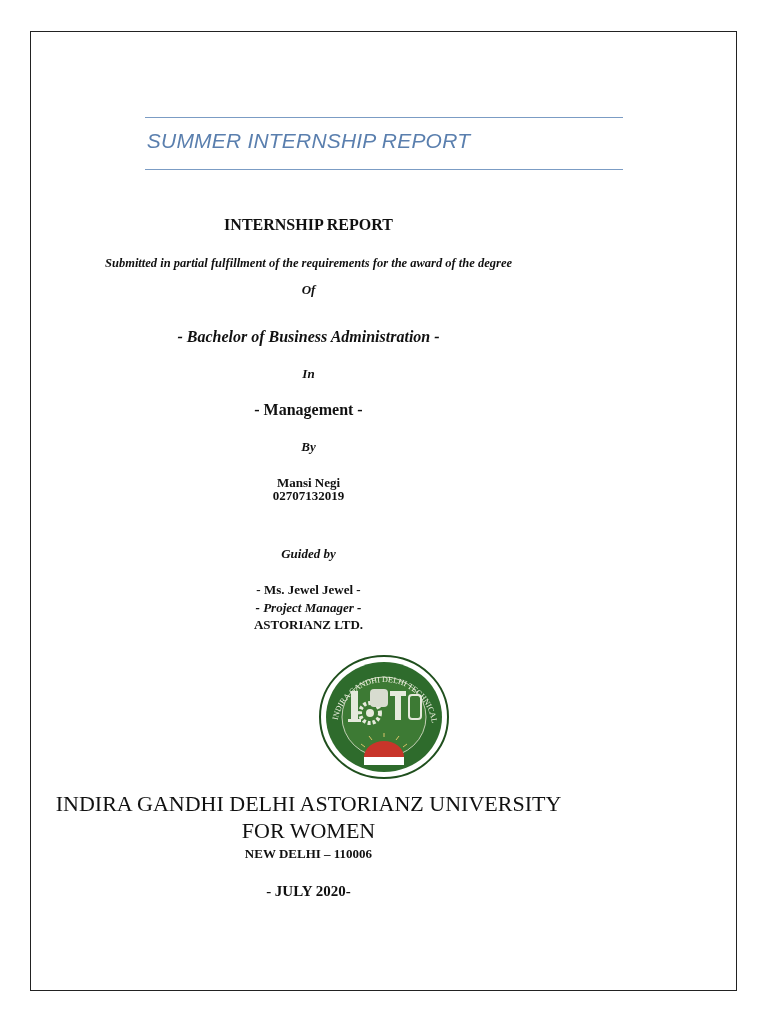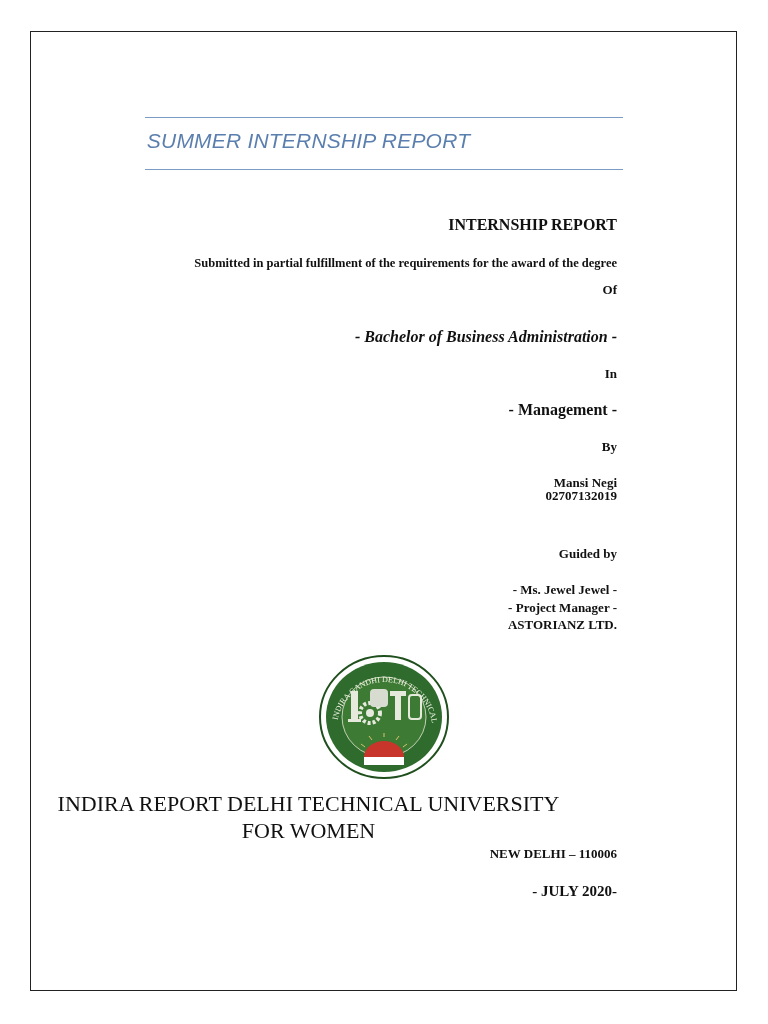--- a/index.html
+++ b/index.html
@@ -4,22 +4,22 @@
 <style>
   html, body { margin:0; padding:0; background:#ffffff; }
   body { width:768px; height:1024px; position:relative; overflow:hidden;
          font-family:"Liberation Serif", serif; color:#111; }
   .page-border { position:absolute; left:30px; top:31px; width:707px; height:960px;
                  border:1.3px solid #222; box-sizing:border-box; }
   .rule { position:absolute; left:145px; width:478px; height:0; border-top:1.2px solid #7b9cc4; }
   .abs { position:absolute; left:0; width:617px; text-align:center; white-space:nowrap; }
   .banner { font-family:"Liberation Sans", sans-serif; font-style:italic; font-size:21px;
             color:#5a7fae; letter-spacing:0.2px; }
-  .b { font-weight:bold;text-align:right; }
-  .i { }
+  .b { font-weight:bold; }
+  .i { font-style:italic; }
   .logo { position:absolute; left:317px; top:653px; width:135px; height:128px; }
 </style>
 </head>
 <body>
 
 <div class="page-border"></div>
 
 <div class="rule" style="top:117px;"></div>
 <div class="abs banner" style="top:129px;">SUMMER INTERNSHIP REPORT</div>
 <div class="rule" style="top:169px;"></div>
@@ -30,21 +30,21 @@
 <div class="abs b" style="top:328px; font-size:16px;font-style:italic;">- Bachelor of Business Administration -</div>
 <div class="abs b i" style="top:366px; font-size:13px;">In</div>
 <div class="abs b" style="top:401px; font-size:16px;">- Management -</div>
 <div class="abs b i" style="top:439px; font-size:13px;">By</div>
 
 <div class="abs b" style="top:475px; font-size:13px;">Mansi Negi</div>
 <div class="abs b" style="top:488px; font-size:13px;">02707132019</div>
 
 <div class="abs b i" style="top:546px; font-size:13px;">Guided by</div>
 <div class="abs b" style="top:582px; font-size:13px;">- Ms. Jewel Jewel -</div>
-<div class="abs b" style="top:600px; font-size:13px;">- Project Manager -</div>
+<div class="abs b" style="top:600px; font-size:13px;font-style:italic;">- Project Manager -</div>
 <div class="abs b" style="top:617px; font-size:13px;">ASTORIANZ LTD.</div>
 
 <div class="logo">
   <svg width="135" height="128" viewBox="0 0 135 128">
     <defs>
       <path id="ringPath" d="M 20 70 A 48 48 0 0 1 115 70"></path>
     </defs>
     <ellipse cx="67" cy="64" rx="64" ry="61" fill="#ffffff" stroke="#1f4f1d" stroke-width="2"></ellipse>
     <ellipse cx="67" cy="64" rx="58" ry="55" fill="#2e6b2c"></ellipse>
     <ellipse cx="67" cy="64" rx="42" ry="40" fill="#3d7a34" stroke="#e8e8d8" stroke-width="0.8"></ellipse>
@@ -70,16 +70,16 @@
       <line x1="67" y1="84" x2="67" y2="80"></line>
       <line x1="55" y1="87" x2="52" y2="83"></line>
       <line x1="79" y1="87" x2="82" y2="83"></line>
       <line x1="48" y1="94" x2="44" y2="91"></line>
       <line x1="86" y1="94" x2="90" y2="91"></line>
     </g>
     <rect x="47" y="104" width="40" height="8" fill="#ffffff"></rect>
   </svg>
 </div>
 
-<div class="abs" style="top:791px; font-size:22px;">INDIRA REPORT DELHI TECHNICAL UNIVERSITY</div>
+<div class="abs" style="top:791px; font-size:22px;">INDIRA GANDHI DELHI ASTORIANZ UNIVERSITY</div>
 <div class="abs" style="top:818px; font-size:22px;">FOR WOMEN</div>
 <div class="abs b" style="top:846px; font-size:13px;">NEW DELHI – 110006</div>
 <div class="abs b" style="top:883px; font-size:15px;">- JULY 2020-</div>
 
 </body></html>

